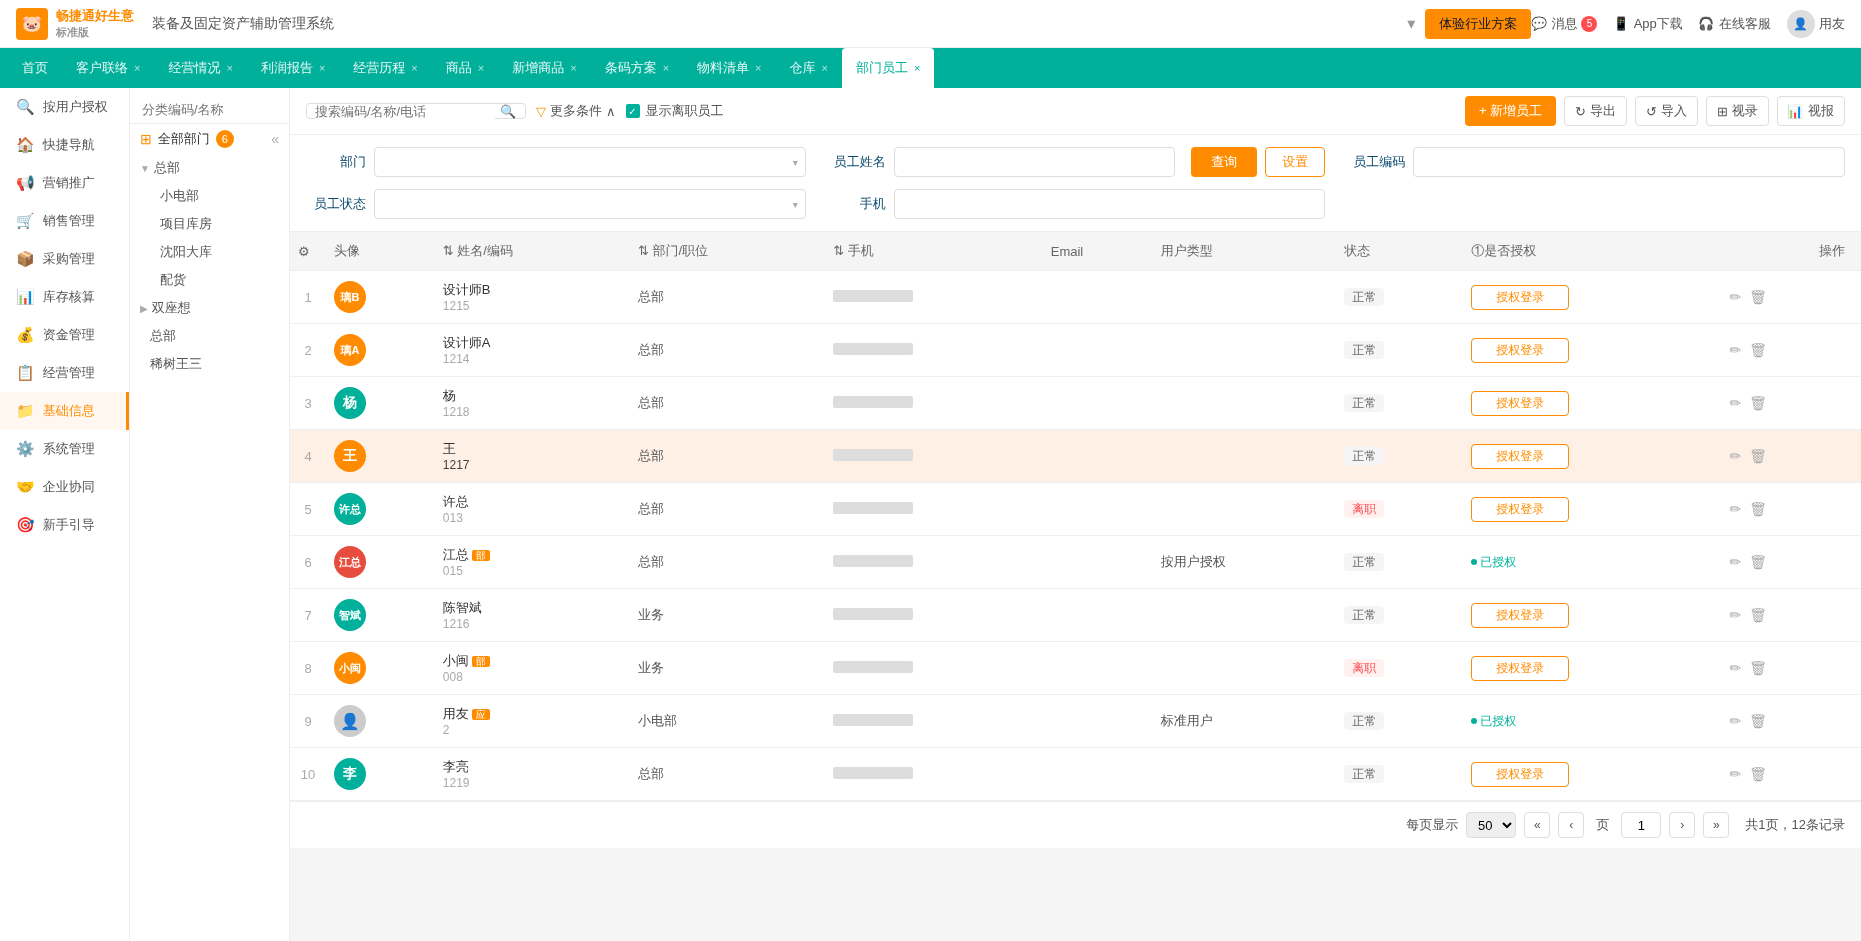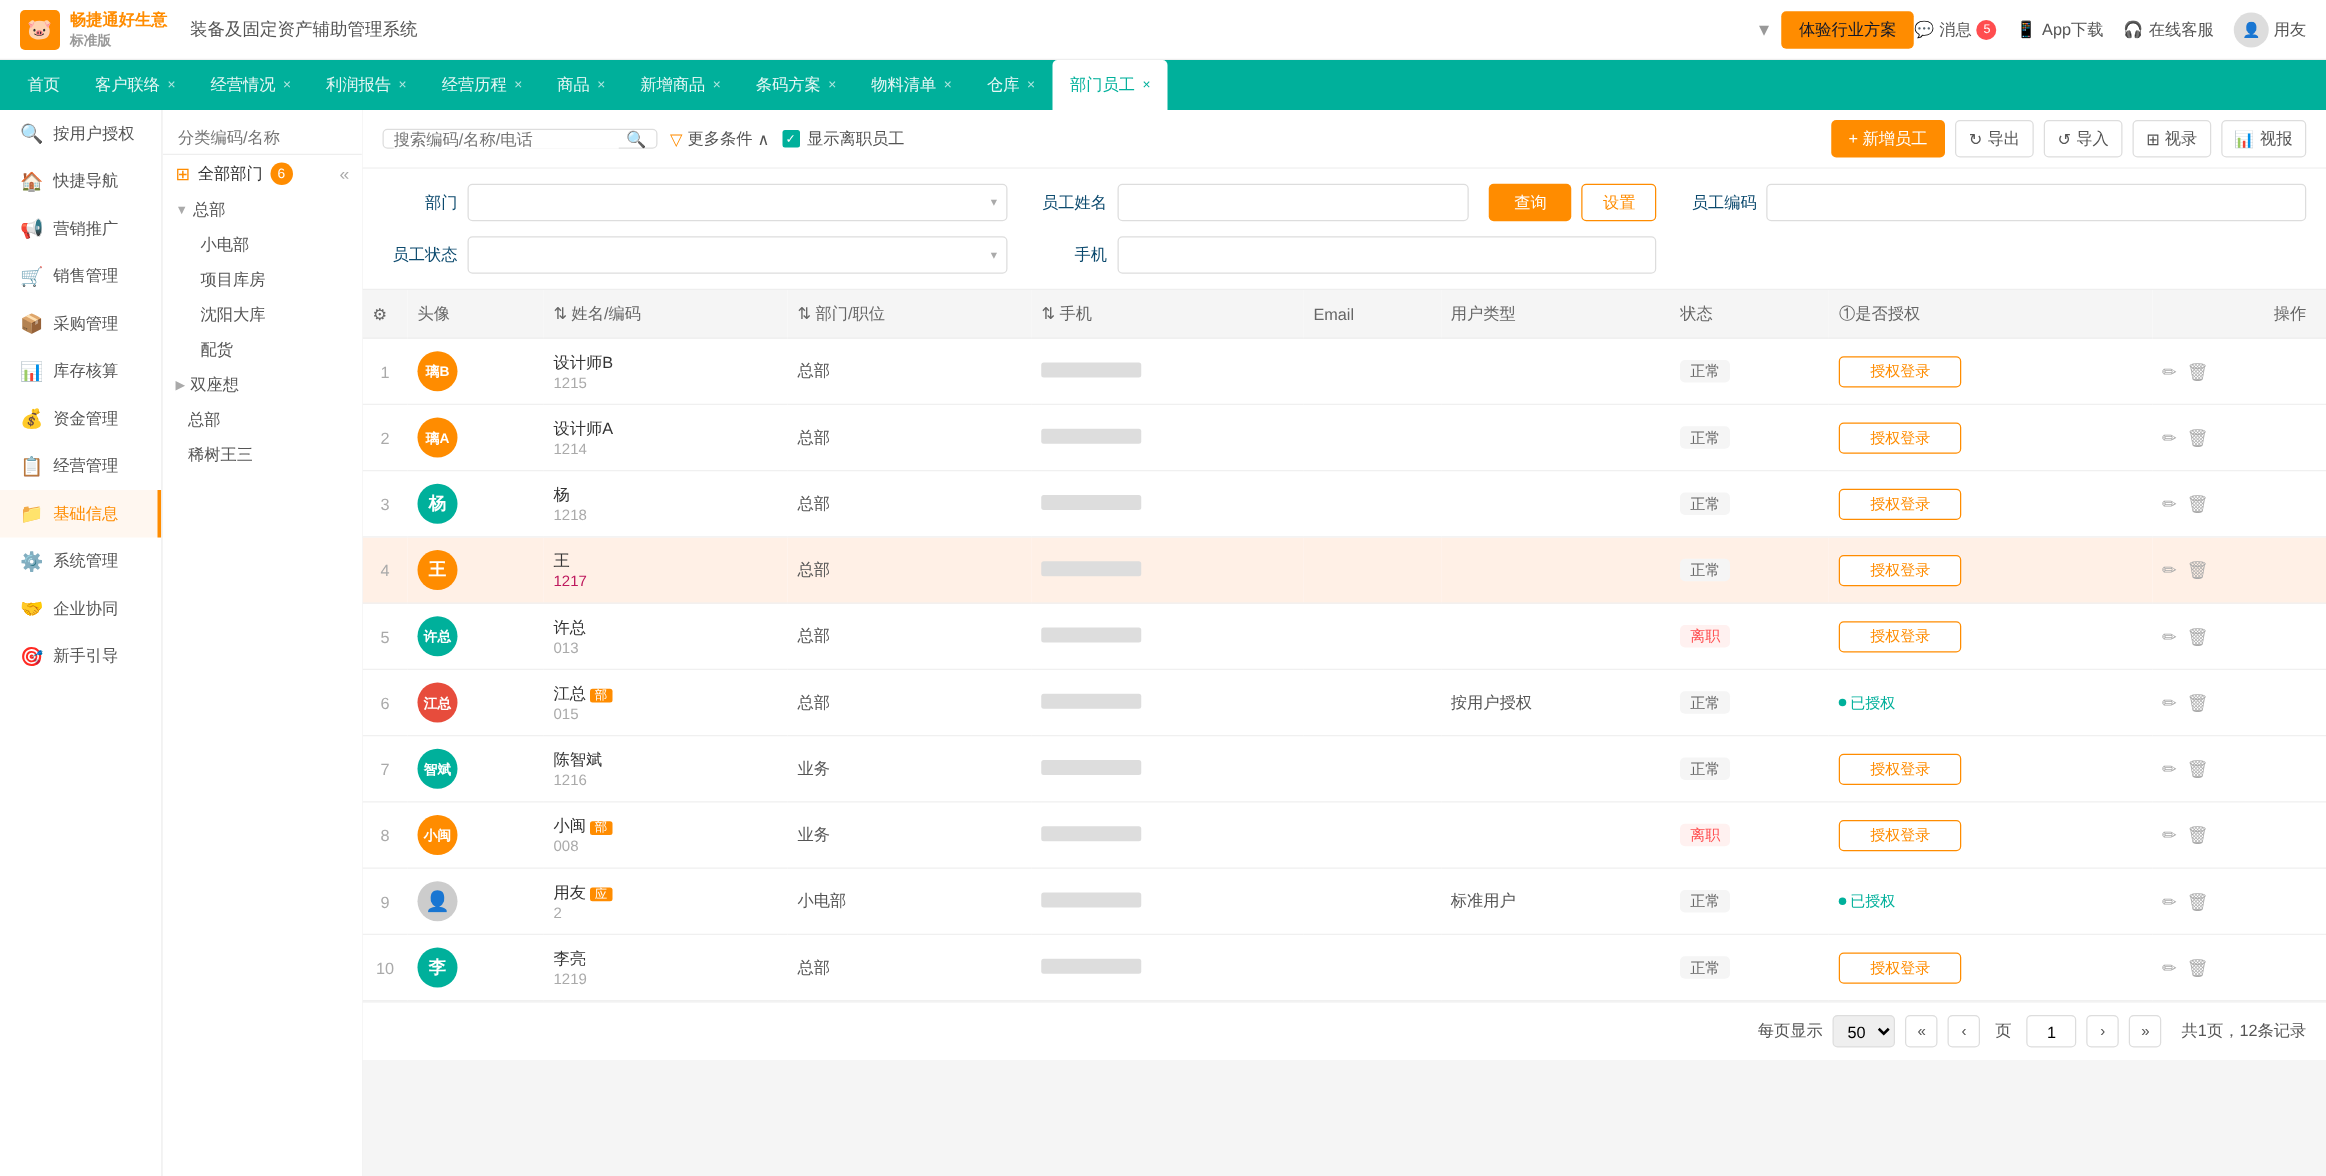--- a/index.html
+++ b/index.html
@@ -419,21 +419,21 @@
   </div>
                 </td>
               </tr>
               <tr class="highlighted">
                 <td style="color: rgb(170, 170, 170); text-align: center;">4</td>
                 <td>
                   <div class="avatar-circle" style="background: rgb(255, 140, 0); font-size: 14px;">王</div>
                 </td>
                 <td>
                   <div style="font-weight:500;">王</div>
-                  <div style="color:#be185d;font-size:12px;">1217</div>
+                  <div style="color:#404040;font-size:12px;">1217</div>
                 </td>
                 <td style="color: rgb(85, 85, 85);">总部</td>
                 <td><span class="blurred-text"></span></td>
                 <td></td>
                 <td style="color: rgb(85, 85, 85);"></td>
                 <td><span class="status-normal">正常</span></td>
                 <td><button class="auth-btn">授权登录</button></td>
                 <td style="text-align: right; padding-right: 16px;">
                   <div class="op-icons">
     <span class="op-icon" title="编辑">✏</span>

